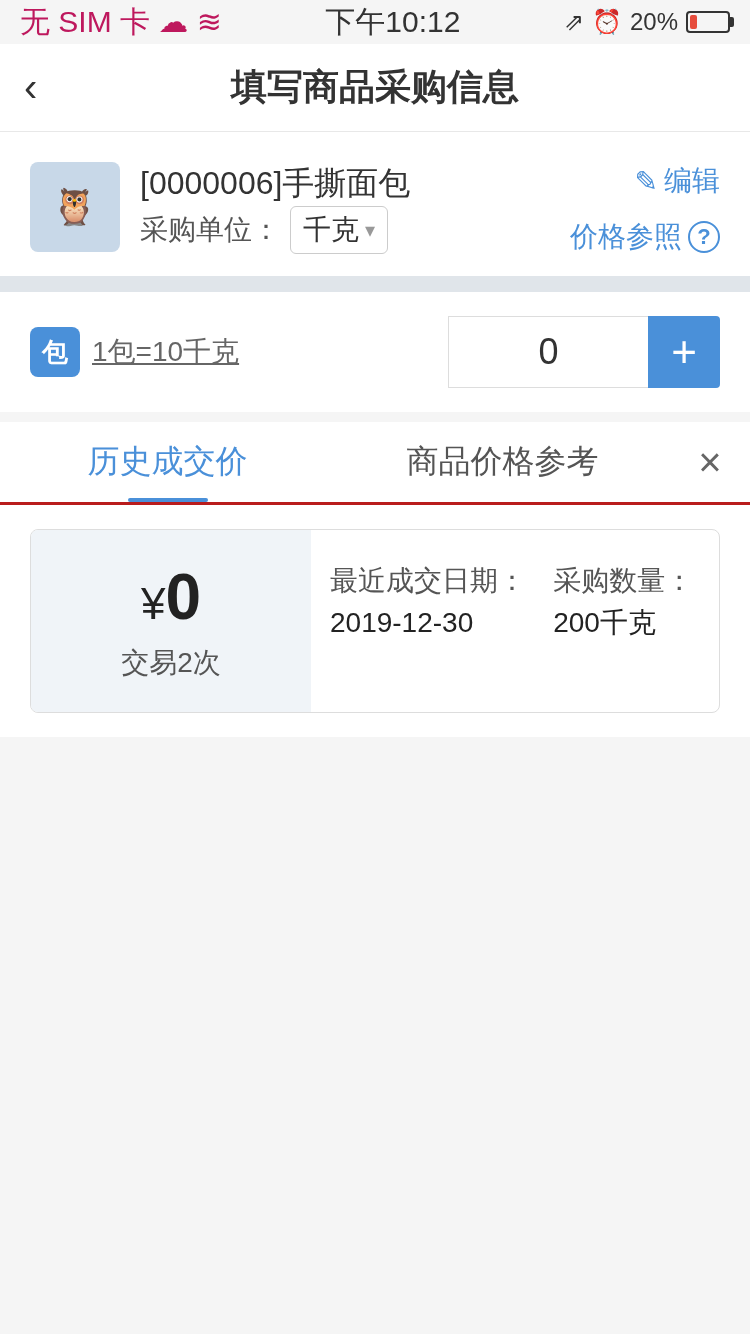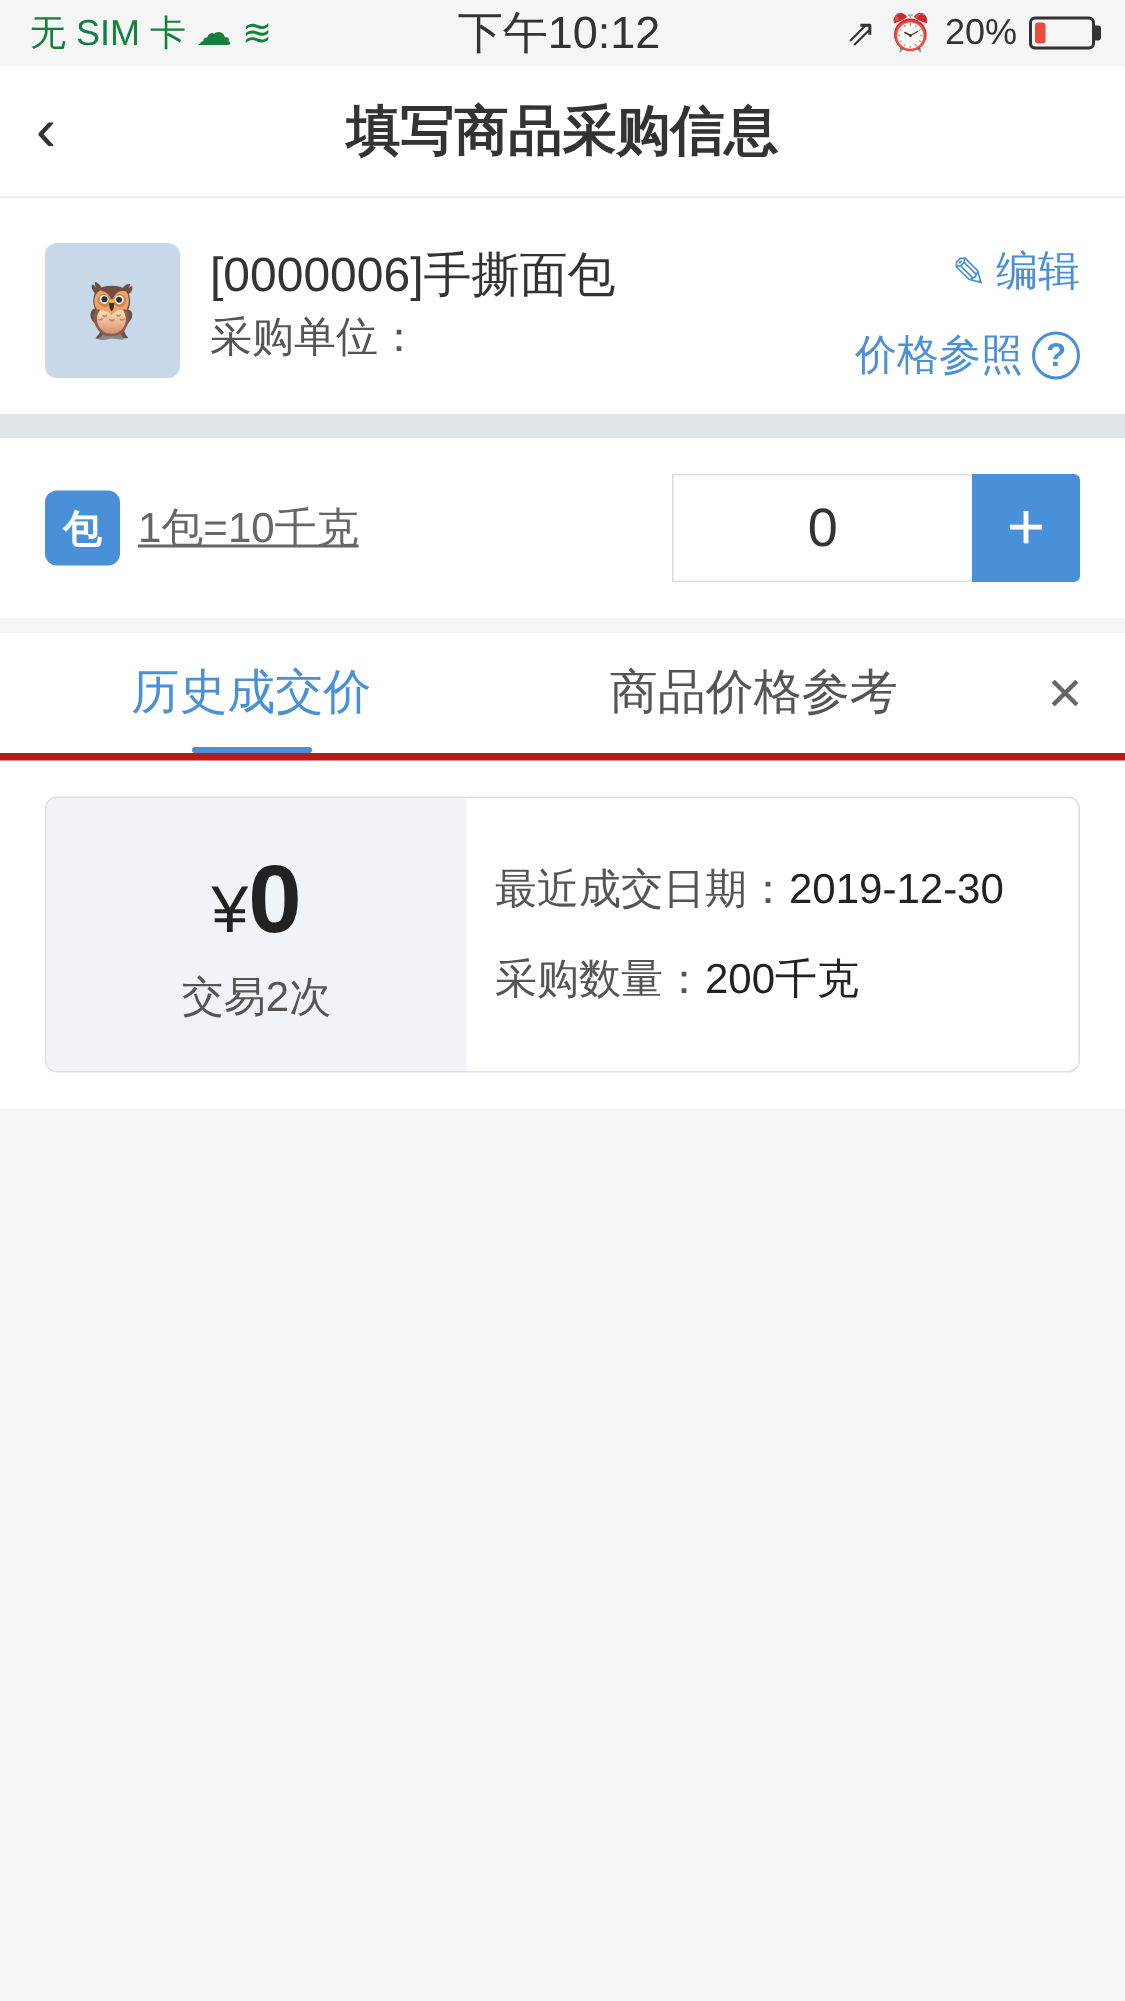--- a/index.html
+++ b/index.html
@@ -17,22 +17,22 @@
       width: 750px;
       height: 44px;
       background: #f5f5f5;
       display: flex;
       align-items: center;
       justify-content: space-between;
       padding: 0 20px;
       font-size: 28px;
     }
     .status-left {
-      font-size: 24px;
-      color: #15803d;
+      font-size: 30px;
+      color: #be185d;
       font-weight: 500;
     }
     .status-center {
       font-size: 30px;
       color: #333;
       font-weight: 500;
     }
     .status-right {
       display: flex;
       align-items: center;
@@ -264,21 +264,21 @@
 
     
     .tabs-container {
       width: 750px;
       background: #fff;
       margin-top: 10px;
     }
     .tabs-header {
       display: flex;
       align-items: center;
-      border-bottom: 5px solid #b91c1c;
+      border-bottom: 3px solid #b91c1c;
       position: relative;
     }
     .tab-item {
       flex: 1;
       height: 80px;
       display: flex;
       align-items: center;
       justify-content: center;
       font-size: 32px;
       cursor: pointer;
@@ -342,21 +342,21 @@
       font-weight: 500;
     }
     .trade-count {
       font-size: 28px;
       color: #555;
     }
     .price-right-panel {
       flex: 1;
       padding: 30px 19px;
       display: flex;
-      flex-direction: column;
+      flex-direction: row;
       gap: 18px;
       justify-content: center;
     }
     .detail-row {
       font-size: 28px;
       color: #333;
       line-height: 1.5;
     }
     .detail-label {
       color: #555;
@@ -392,20 +392,24 @@
     <div class="product-left">
       <div class="product-thumbnail">
         <span class="owl-icon">🦉</span>
       </div>
       <div class="product-info">
         <div class="product-name">
           <span>[0000006]</span><span>手撕面包</span>
         </div>
         <div class="purchase-unit-row">
           <span>采购单位：</span>
+          <div class="unit-select">
+            <span>千克</span>
+            <span class="dropdown-arrow">▾</span>
+          </div>
         </div>
       </div>
     </div>
     <div class="right-actions">
       <div class="edit-link">
         <span>✎</span>
         <span>编辑</span>
       </div>
       <div class="price-ref-link">
         <span>价格参照</span>

